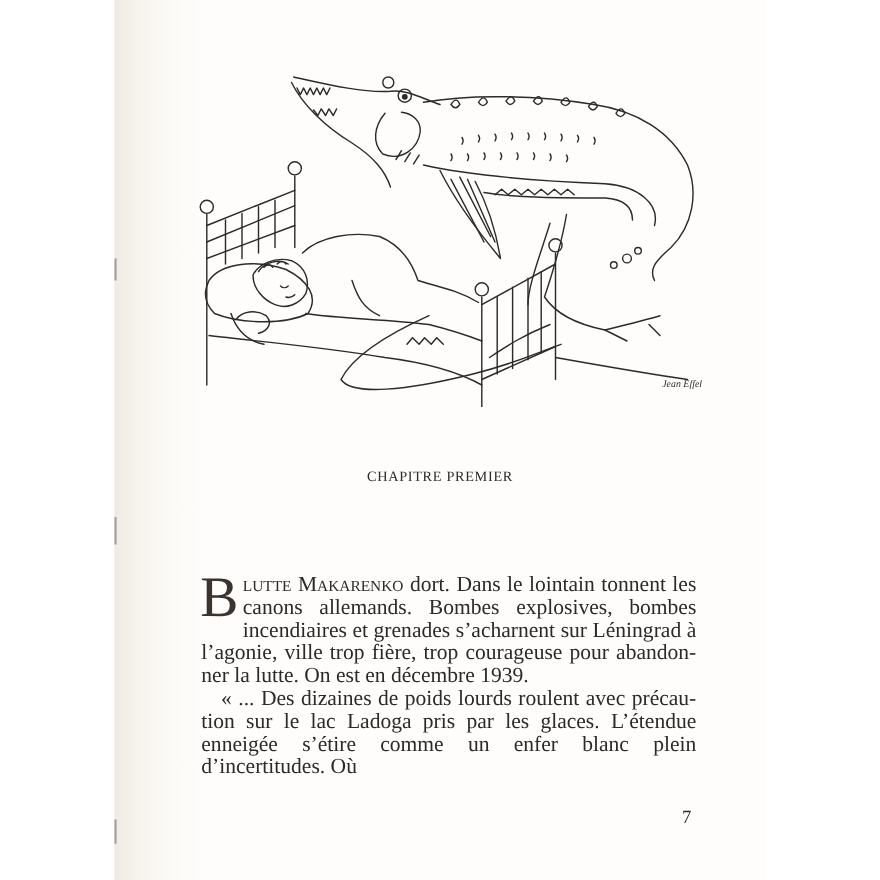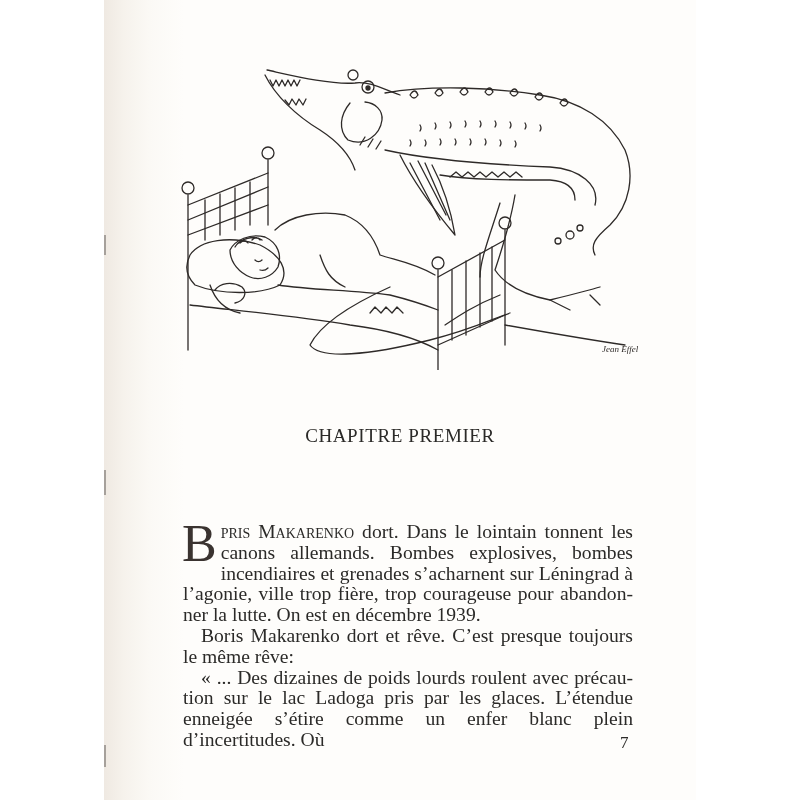--- a/index.html
+++ b/index.html
@@ -13,21 +13,21 @@
       background: linear-gradient(to right, #efe9e2 0px, #f6f2ec 20px, #fbf9f5 45px, #fefdfb 80px, #fefdfb 100%);
     }
     .gutter-mark {
       position: absolute; left: 104px; width: 2px; background: #6a6460; opacity: 0.55;
     }
     .illustration {
       position: absolute; left: 170px; top: 55px; width: 480px; height: 315px;
     }
     .chapter-title {
       position: absolute; left: 0; width: 800px; top: 425px;
-      text-align: center; font-size: 19px; letter-spacing: 0.6px; color: #2b2a28;
+      text-align: center; font-size: 13px; letter-spacing: 0.6px; color: #2b2a28;
     }
     .body-text {
       position: absolute; left: 183px; top: 522px; width: 450px;
       font-size: 19.6px; line-height: 20.8px; color: #2b2a28;
       text-align: justify;
     }
     .para { margin: 0; }
     .para.indent { text-indent: 18px; }
     .dropcap {
       float: left; font-size: 52px; line-height: 40px; margin: 2px 4px 0 -1px; color: #3a3330;
@@ -124,19 +124,18 @@
     <path d="M335 270 C380 278 420 285 455 290"></path>
   </g>
 
   <text x="432" y="297" font-size="9" font-style="italic" fill="#2e2a28" stroke="none" font-family="Liberation Serif, serif">Jean Effel</text>
 </svg>
 
 <div class="chapter-title">CHAPITRE PREMIER</div>
 
 <div class="body-text">
   <p class="para">
-    <span class="dropcap">B</span><span class="smallcaps">pris Makarenko</span><span> dort. Dans le lointain tonnent les canons allemands. Bombes explosives, bombes incendiaires et grenades s’acharnent sur Léningrad à l’agonie, ville trop fière, trop courageuse pour abandon­ner la lutte. On est en décembre 1939.</span>
+    <span class="dropcap">B</span><span class="smallcaps">lutte Makarenko</span><span> dort. Dans le lointain tonnent les canons allemands. Bombes explosives, bombes incendiaires et grenades s’acharnent sur Léningrad à l’agonie, ville trop fière, trop courageuse pour abandon­ner la lutte. On est en décembre 1939.</span>
   </p>
-  <p class="para indent">Boris Makarenko dort et rêve. C’est presque toujours le même rêve:</p>
   <p class="para indent">« ... Des dizaines de poids lourds roulent avec précau­tion sur le lac Ladoga pris par les glaces. L’étendue ennei­gée s’étire comme un enfer blanc plein d’incertitudes. Où</p>
 </div>
 
 <div class="page-number">7</div>
 
 </body></html>

